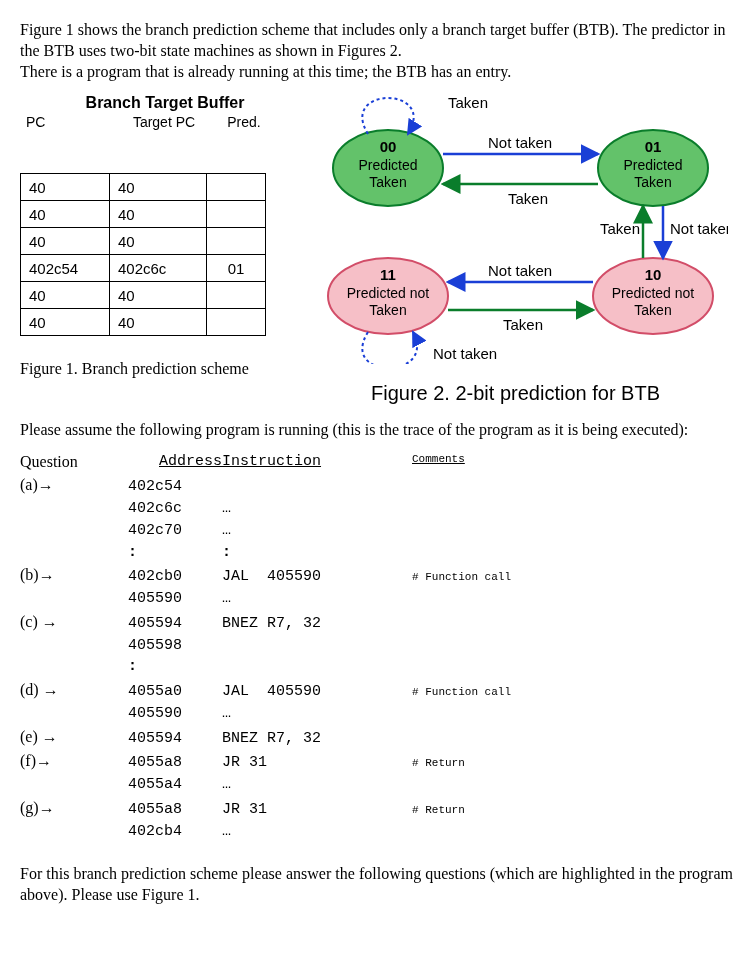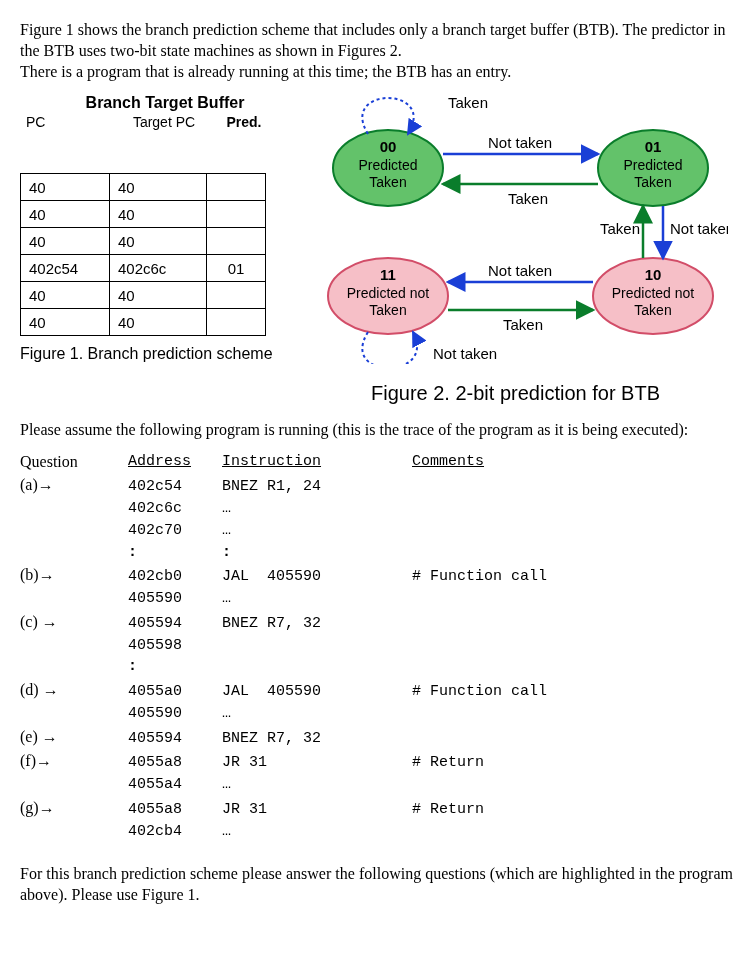--- a/index.html
+++ b/index.html
@@ -33,39 +33,39 @@
     font-family: Arial, sans-serif;
   }
   .btb-headers {
     display: flex;
     font-family: Arial, sans-serif;
     font-size: 14px;
     margin-bottom: 2px;
   }
   .btb-headers > div:nth-child(1){ width:88px; padding-left:6px;}
   .btb-headers > div:nth-child(2){ width:100px; text-align:center;}
-  .btb-headers > div:nth-child(3){ width:60px; text-align:center;font-weight:bold;}
+  .btb-headers > div:nth-child(3){ width:60px; text-align:center;}
   table.btb {
     border-collapse: collapse;
     font-family: Arial, sans-serif;
     font-size: 15px;
     margin-top: 43px;
   }
   table.btb td {
     border: 1.5px solid #000;
     padding: 4px 8px;
     height: 18px;
   }
   table.btb td:nth-child(1){ width:72px;}
   table.btb td:nth-child(2){ width:80px;}
   table.btb td:nth-child(3){ width:42px; text-align:center;}
   .fig-caption {
-    font-family: Liberation Sans, sans-serif;
+    font-family: Liberation Serif, serif;
     font-size: 16px;
-    margin-top: 9px;
+    margin-top: 24px;
   }
   .fig2 {
     flex: 1;
     position: relative;
   }
   .fsm-svg { display:block; }
   .fig2-caption {
     font-family: Arial, sans-serif;
     font-size: 20px;
     margin-top: 18px;
@@ -77,32 +77,32 @@
   }
   .trace {
     font-family: Arial, sans-serif;
     font-size: 15px;
   }
   .trace-head {
     display:flex;
     margin-bottom:2px;
   }
   .trace-head .qcol { width:108px; font-family:"Times New Roman",serif;}
-  .trace-head .acol { width:94px; text-decoration: underline;}
+  .trace-head .acol { width:94px; text-decoration: underline; text-align: right;}
   .trace-head .icol { width:190px; text-decoration: underline;}
   .trace-head .ccol { text-decoration: underline;}
   .trace-row {
     display:flex;
     align-items:baseline;
     line-height:1.45;
   }
   .qcol { width:108px; font-family:"Times New Roman",serif; font-size:16px;}
   .acol { width:94px; font-family: "Courier New", monospace; font-size:15px;}
   .icol { width:190px; font-family: "Courier New", monospace; font-size:15px; white-space:pre;}
-  .ccol { font-family: "Courier New", monospace; font-size:15px;}
+  .ccol { font-family: "Courier New", monospace; font-size:11px;}
   .arrow { font-family: Arial, sans-serif; font-weight:bold;}
   .colon-row .acol, .colon-row .icol { font-weight:bold; }
   .footer {
     margin-top: 22px;
     text-align: justify;
     line-height:1.3;
   }
 </style>
 </head>
 <body>
@@ -221,21 +221,20 @@
   <div class="trace-head">
     <div class="qcol">Question</div>
     <div class="acol">Address</div>
     <div class="icol">Instruction</div>
     <div class="ccol">Comments</div>
   </div>
   <div id="trace-body">
       <div class="trace-row">
         <div class="qcol">(a)<span class="arrow">→</span></div>
         <div class="acol">402c54</div>
-        <div class="icol">BNEZ R1, 24</div>
         <div class="ccol"></div>
       </div>
       <div class="trace-row">
         <div class="qcol"></div>
         <div class="acol">402c6c</div>
         <div class="icol">…</div>
         <div class="ccol"></div>
       </div>
       <div class="trace-row">
         <div class="qcol"></div>

